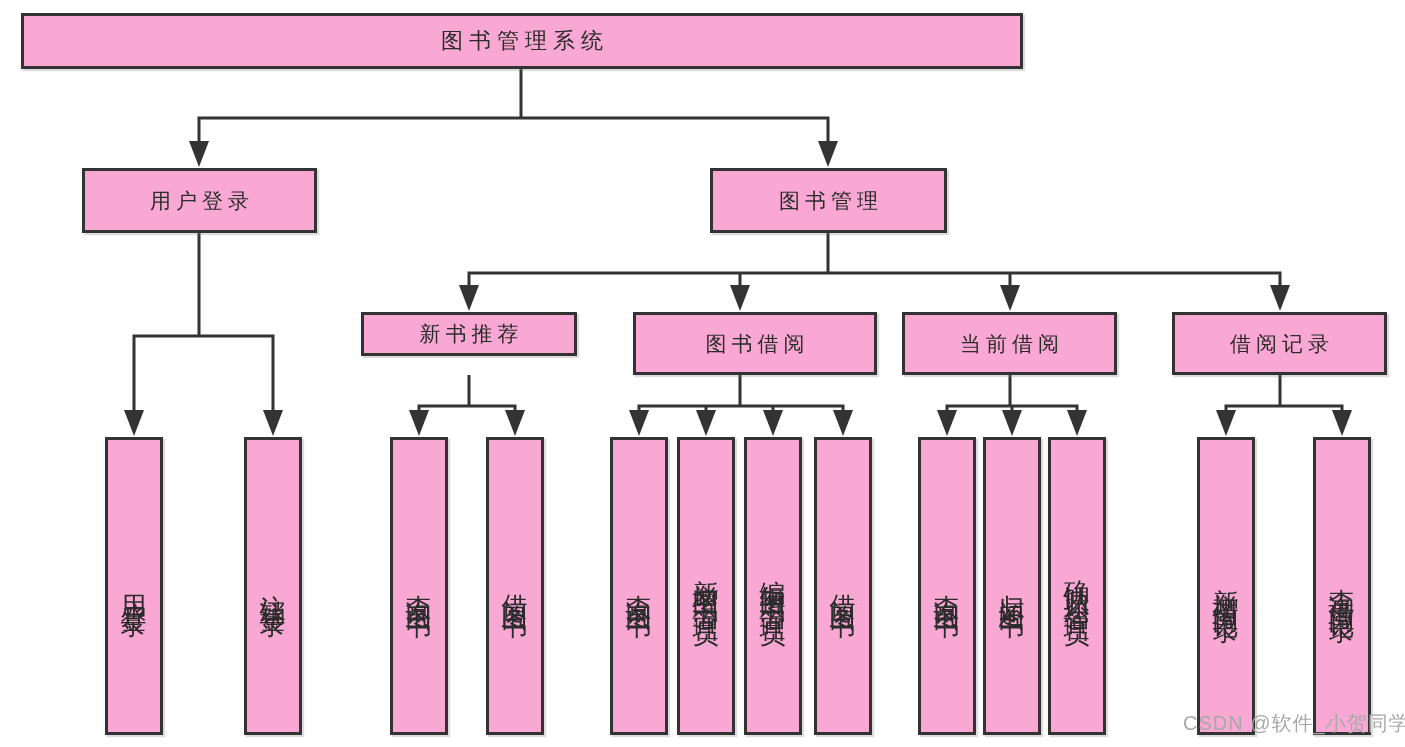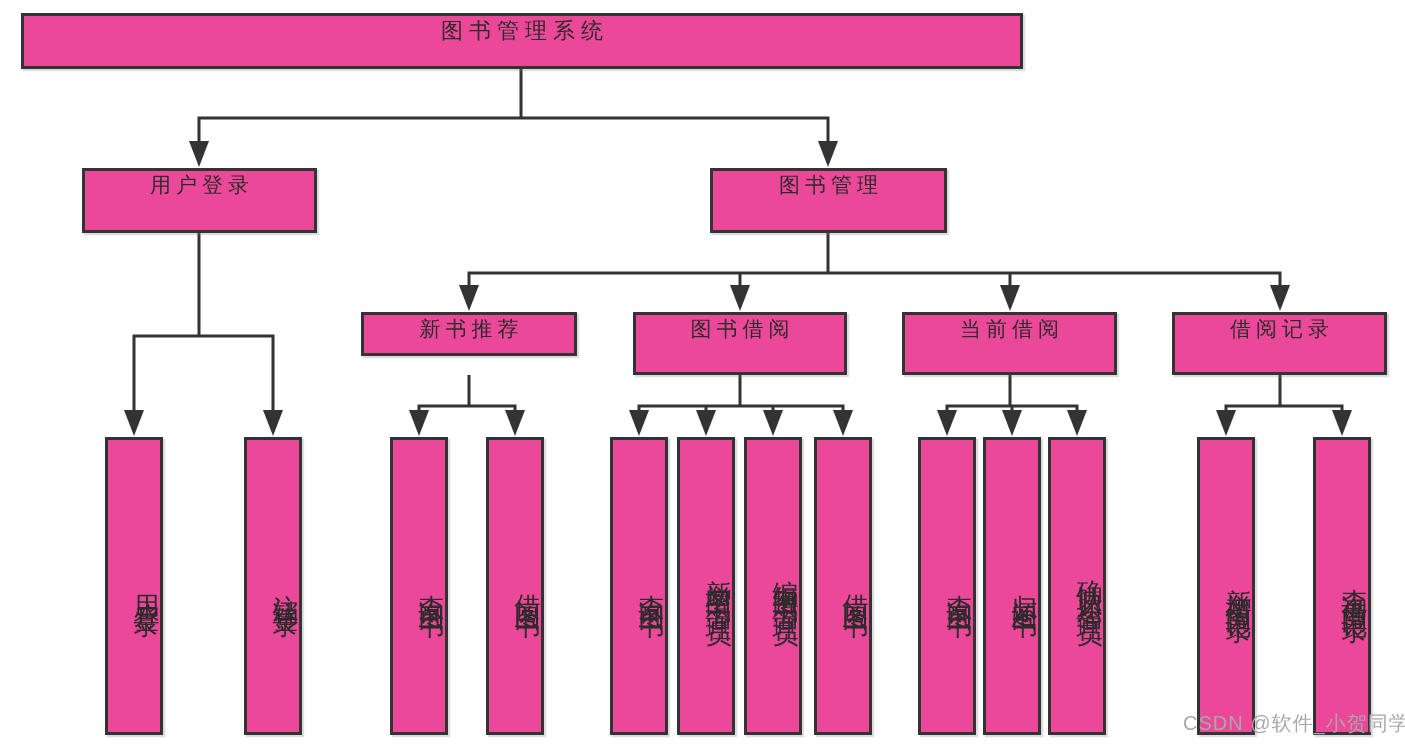--- a/index.html
+++ b/index.html
@@ -16,24 +16,25 @@
     overflow: hidden;
   }
   .connectors {
     position: absolute;
     left: 0; top: 0;
     z-index: 1;
   }
   .node {
     position: absolute;
     box-sizing: border-box;
-    background: #ec4899;
+    background: #f9a8d4;
     border: 3px solid #333333;
     color: #2b2b2b;
     display: flex;
+    align-items: center;
     justify-content: center;
     z-index: 2;
     box-shadow: 2px 2px 1px rgba(130,130,130,0.28);
   }
   .hbox {
     font-size: 21px;
     letter-spacing: 5px;
     text-indent: 5px;
     white-space: nowrap;
   }
@@ -112,21 +113,21 @@
   <div class="node hbox" style="left:82px; top:168px; width:235px; height:65px;">
     <span>用户登录</span>
   </div>
   <div class="node hbox" style="left:710px; top:168px; width:237px; height:65px;">
     <span>图书管理</span>
   </div>
 
   <div class="node hbox" style="left:361px; top:312px; width:216px; height:44px;">
     <span>新书推荐</span>
   </div>
-  <div class="node hbox" style="left:633px; top:312px; width:214px; height:63px;">
+  <div class="node hbox" style="left:633px; top:312px; width:244px; height:63px;">
     <span>图书借阅</span>
   </div>
   <div class="node hbox" style="left:902px; top:312px; width:215px; height:63px;">
     <span>当前借阅</span>
   </div>
   <div class="node hbox" style="left:1172px; top:312px; width:215px; height:63px;font-family:Liberation Serif, serif;">
     <span>借阅记录</span>
   </div>
 
   <div class="node vbox" style="left:105px; top:437px; width:58px; height:298px;">

